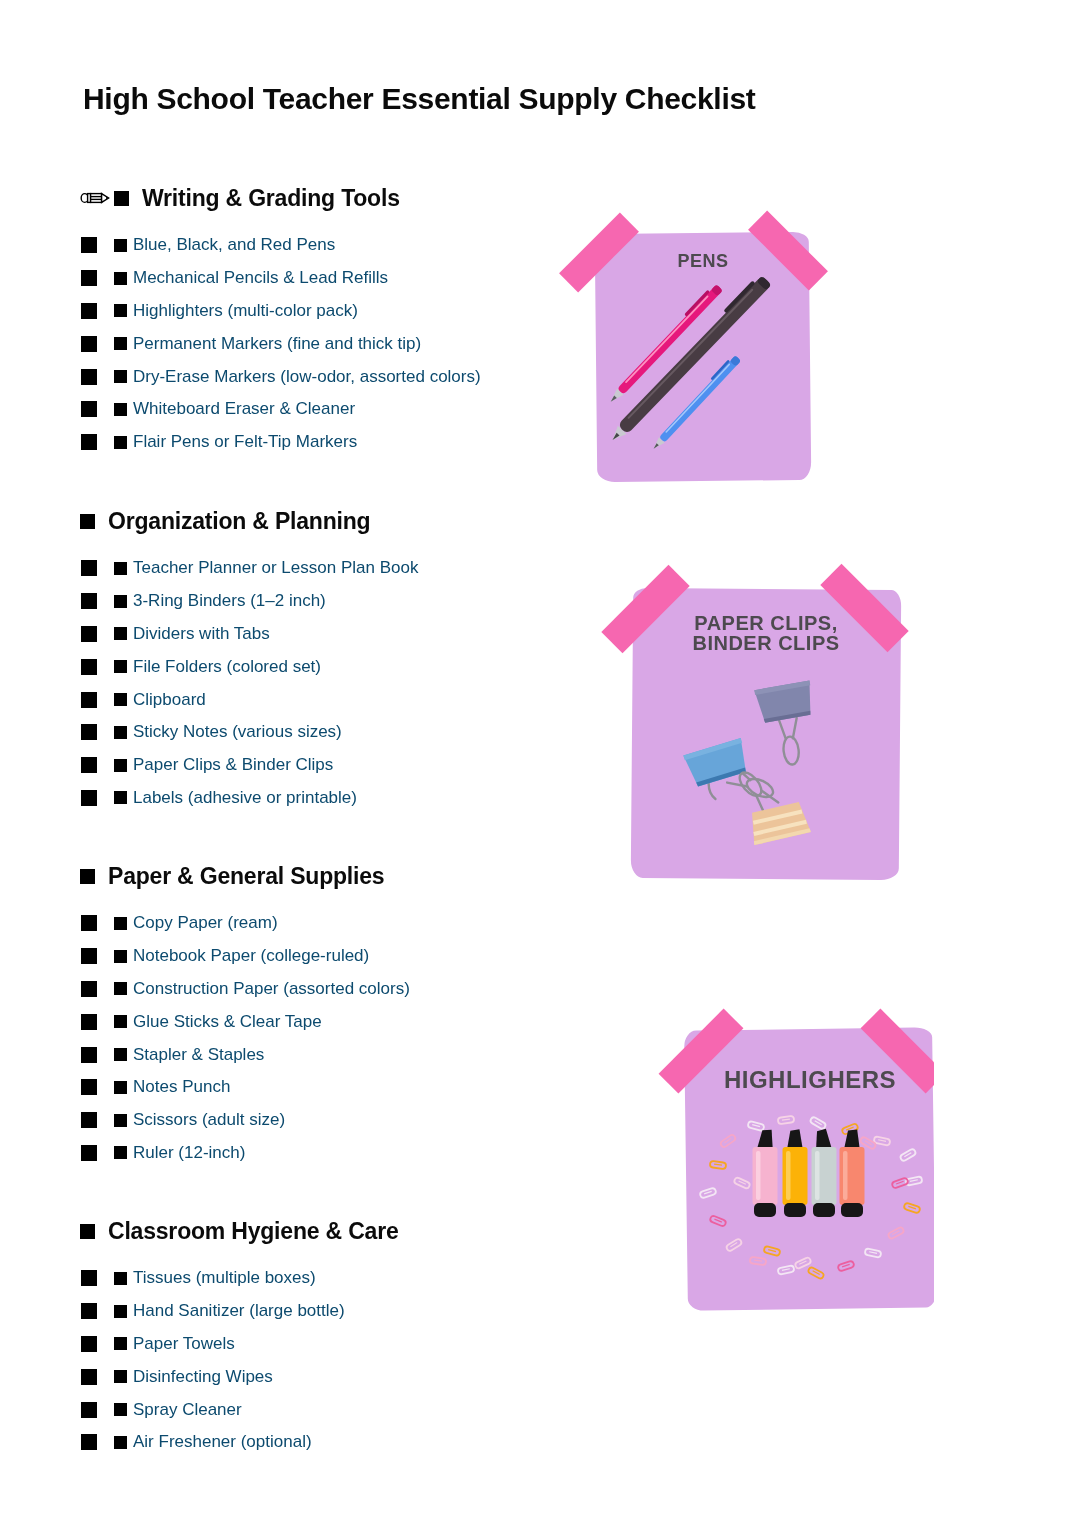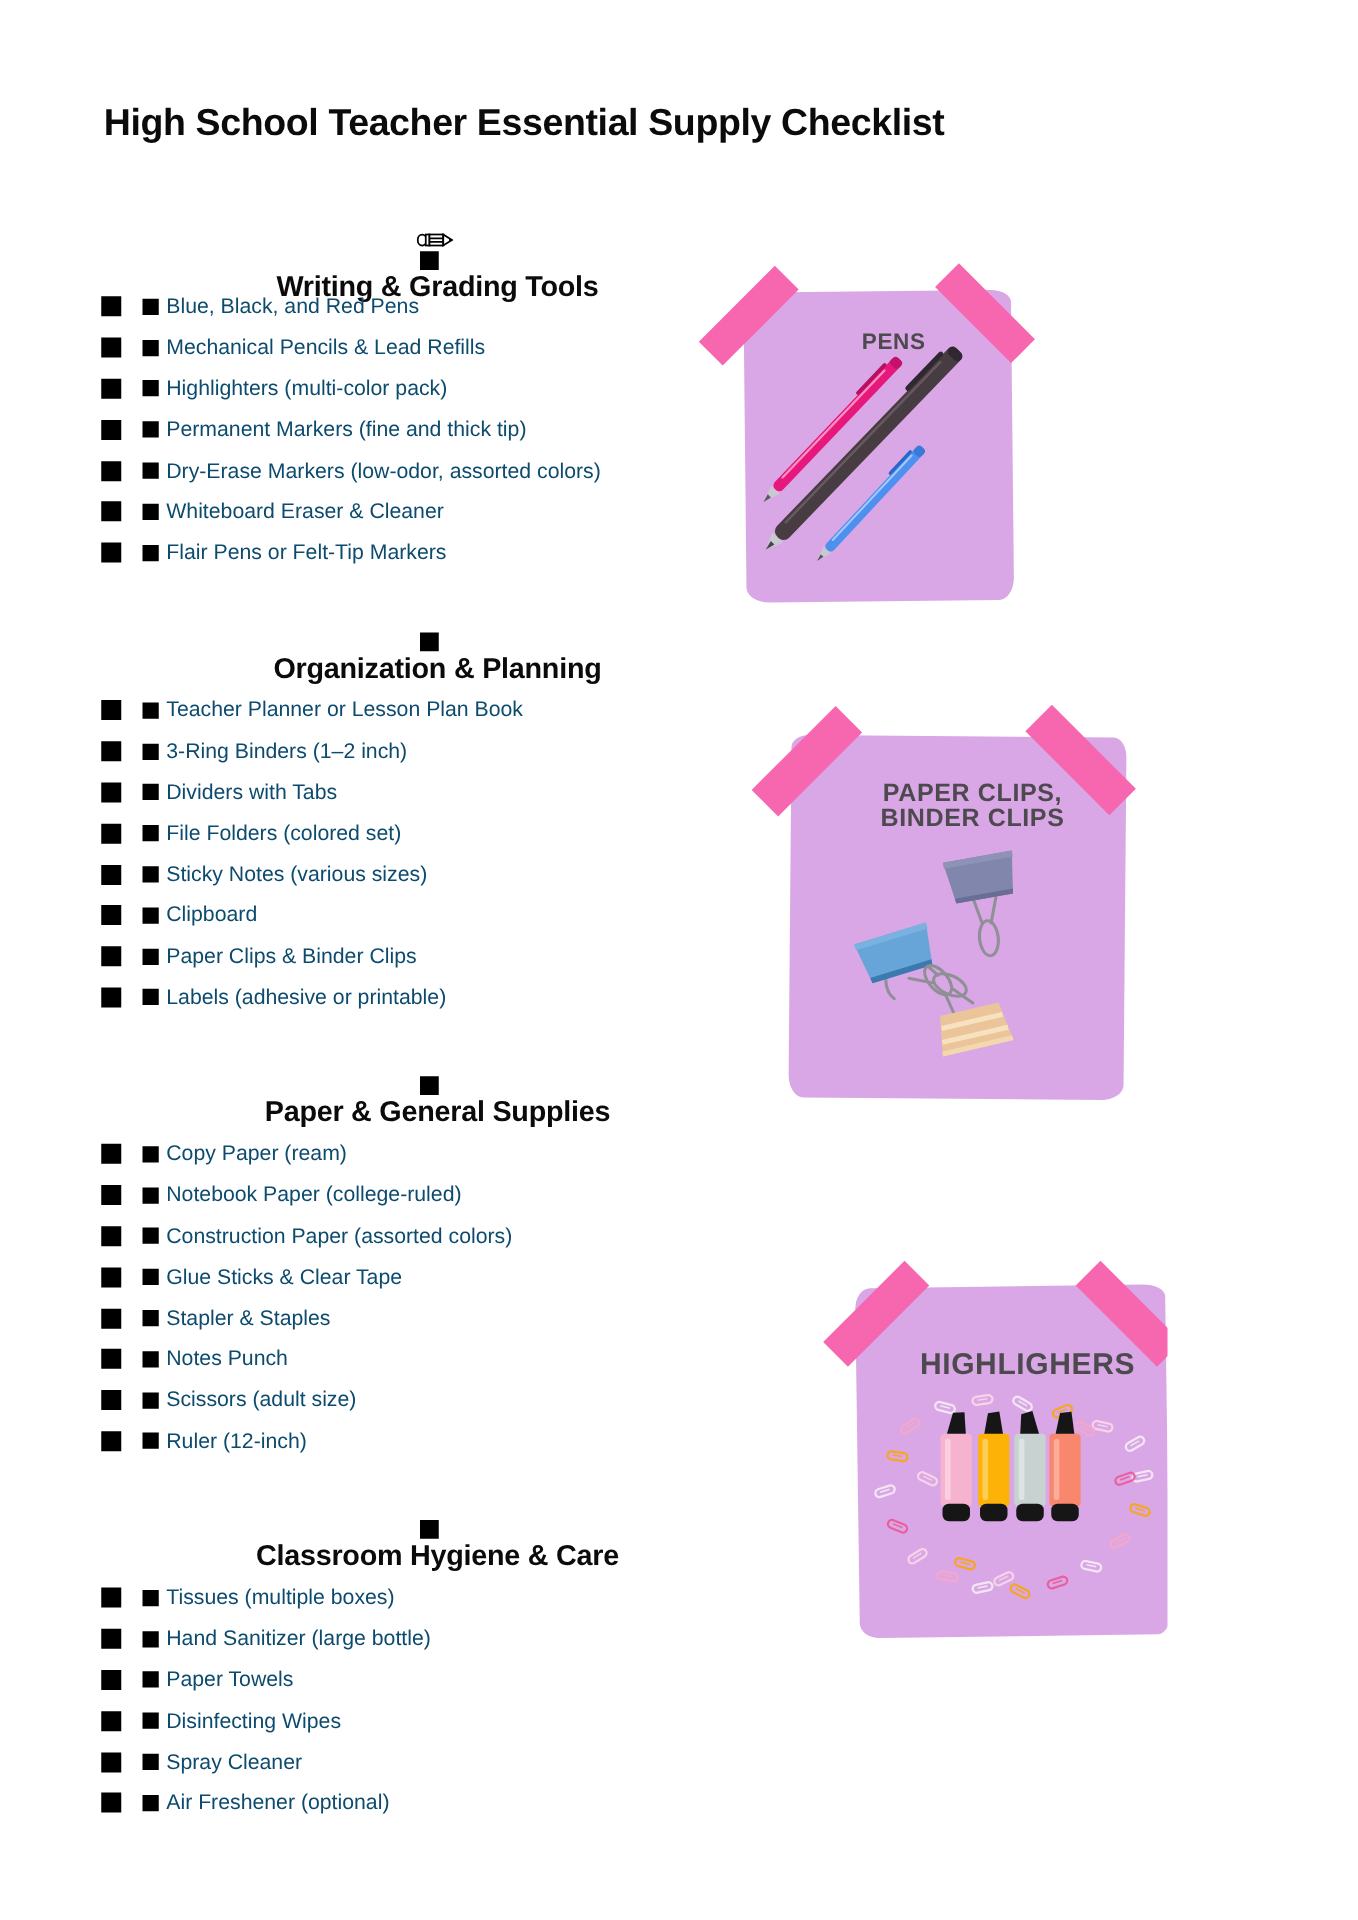--- a/index.html
+++ b/index.html
@@ -7,40 +7,40 @@
     position:relative;width:934px;height:1536px;background:#ffffff;overflow:hidden;
     font-family:"Liberation Sans","DejaVu Sans",sans-serif;color:#111;
   }
   .doc-title{
     position:absolute;left:83px;top:82px;margin:0;
     font-size:30px;font-weight:bold;letter-spacing:-0.3px;color:#0b0b0b;white-space:nowrap;
   }
   .cl-section{position:absolute;left:80px;width:540px;}
   .sec-h{
     display:flex;align-items:center;margin:0;height:30px;
-    font-size:23px;font-weight:bold;letter-spacing:-0.2px;color:#0b0b0b;white-space:nowrap;flex-direction:column;
+    font-size:23px;font-weight:bold;letter-spacing:-0.2px;color:#0b0b0b;white-space:nowrap;
   }
   .sq{background:#000;display:inline-block;flex:0 0 auto;}
   .sq-h{width:15px;height:15px;margin-right:13px;}
   .pencil-ic{display:inline-flex;align-items:center;margin-right:4px;}
   .items{list-style:none;margin:16px 0 0 0;padding:0;}
   .items li{display:flex;align-items:center;height:32.8px;white-space:nowrap;}
   .sq1{width:16px;height:16px;margin:0 17px 0 1px;}
   .sq2{width:13px;height:13px;margin-right:6px;}
   .item-text{font-size:17px;color:#0c4a6e;}
   
   .note{position:absolute;}
   .paper{
     position:absolute;background:#d9a7e6;z-index:1;
     border-radius:10px 16px 12px 18px/14px 10px 18px 12px;
     transform:rotate(-0.6deg);
   }
   .tape{position:absolute;background:#f667b0;z-index:3;}
   .note-title{
-    position:absolute;z-index:2;margin:12px;text-align:center;
+    position:absolute;z-index:2;margin:0;text-align:center;
     font-weight:bold;color:#4d4a4f;letter-spacing:0.5px;white-space:nowrap;
   }
   .note-title span{display:block;}
   .note svg.art{position:absolute;left:0;top:0;z-index:2;}
   
   .note-pens{left:576px;top:225px;width:240px;height:262px;}
   .note-pens .paper{left:20px;top:8px;width:214px;height:248px;}
   .note-pens .tape-tl{left:-20px;top:14px;width:86px;height:27px;transform:rotate(-45deg);}
   .note-pens .tape-tr{left:169px;top:12px;width:86px;height:27px;transform:rotate(45deg);}
   .note-pens .note-title{left:20px;top:26px;width:214px;font-size:18px;}
@@ -143,26 +143,26 @@
           <span class="item-text">Dividers with Tabs</span>
         </li>
         <li>
           <span class="sq sq1"></span>
           <span class="sq sq2"></span>
           <span class="item-text">File Folders (colored set)</span>
         </li>
         <li>
           <span class="sq sq1"></span>
           <span class="sq sq2"></span>
+          <span class="item-text">Clipboard</span>
+        </li>
+        <li>
+          <span class="sq sq1"></span>
+          <span class="sq sq2"></span>
           <span class="item-text">Sticky Notes (various sizes)</span>
-        </li>
-        <li>
-          <span class="sq sq1"></span>
-          <span class="sq sq2"></span>
-          <span class="item-text">Clipboard</span>
         </li>
         <li>
           <span class="sq sq1"></span>
           <span class="sq sq2"></span>
           <span class="item-text">Paper Clips &amp; Binder Clips</span>
         </li>
         <li>
           <span class="sq sq1"></span>
           <span class="sq sq2"></span>
           <span class="item-text">Labels (adhesive or printable)</span>

